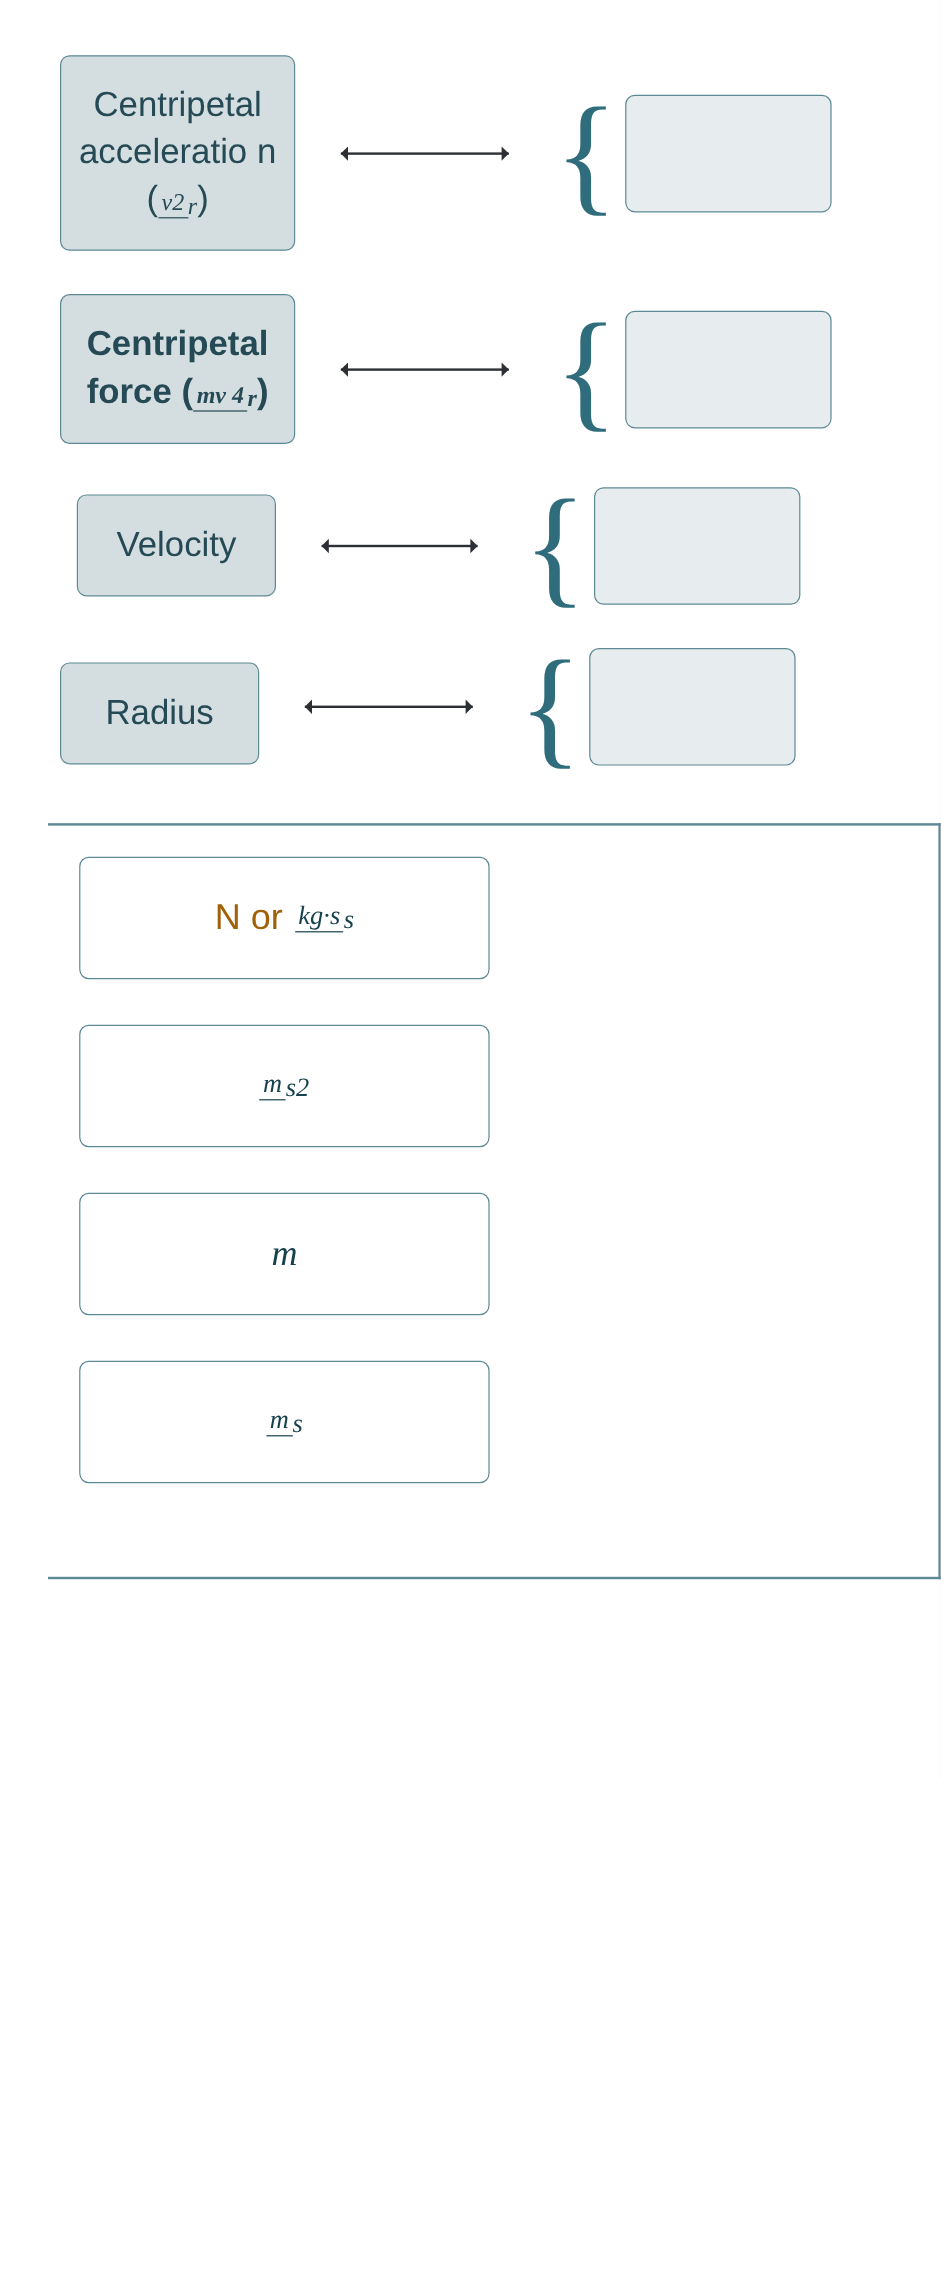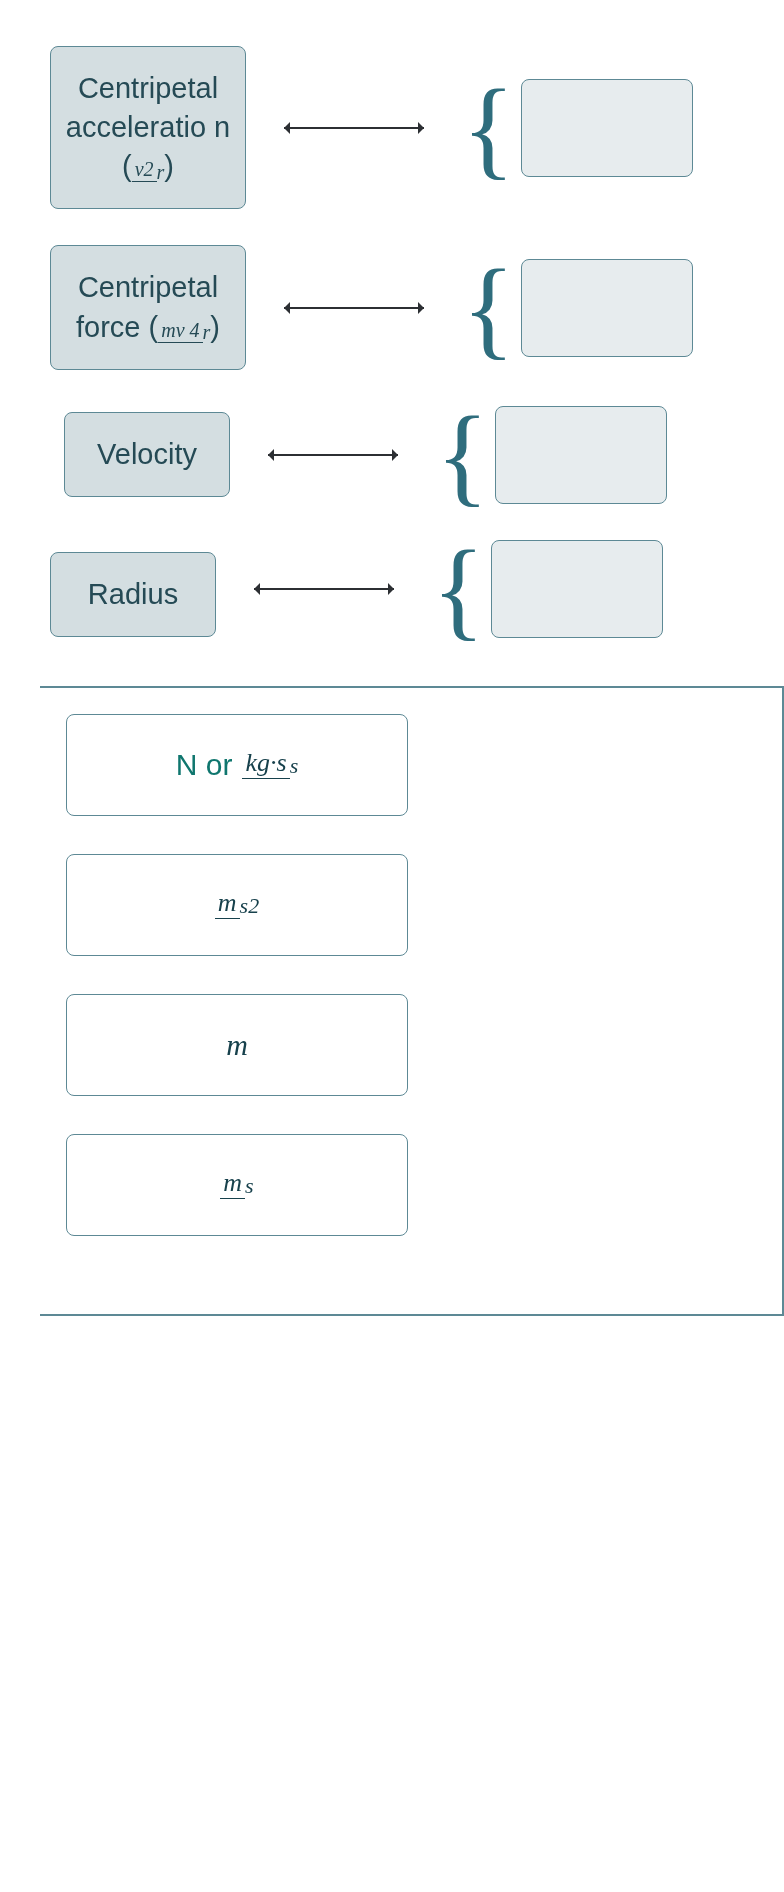--- a/index.html
+++ b/index.html
@@ -36,25 +36,25 @@
     border:2px solid var(--border);border-left:none;
     margin:30px 0 0 40px;padding:26px 26px 40px 26px;
   }
   .answer{
     background:#fff;border:1.5px solid var(--border);border-radius:8px;
     width:340px;height:100px;margin-bottom:38px;
     display:flex;align-items:center;justify-content:center;
     font-size:30px;color:#17414c;font-family:"Times New Roman",serif;
   }
   .frac{display:inline-flex;flex-direction:row;align-items:center;font-style:italic;font-family:"Times New Roman",serif;line-height:1;}
-  .frac .num{border-bottom:1.5px solid #17414c;padding:0 3px 2px 3px;font-size:26px;}
+  .frac .num{border-bottom:1.5px solid #17414c;padding:0 3px 2px 3px;font-size:22px;}
   .frac .den{padding-top:2px;font-size:22px;}
   .label-box .frac .num,.label-box .frac .den{border-color:var(--text);font-size:20px;}
   .inline-mix{display:inline-flex;align-items:center;gap:10px;font-family:"Segoe UI",Arial,sans-serif;font-style:normal;}
-  .inline-mix .norml{font-style:normal;font-family:"Segoe UI",Arial,sans-serif;font-size:30px;color:#0f766e;}
+  .inline-mix .norml{font-style:normal;font-family:"Segoe UI",Arial,sans-serif;font-size:30px;color:#a16207;}
   .it{font-style:italic;font-family:"Times New Roman",serif;}
 </style>
 </head>
 <body>
 
 <div class="page">
   <div class="content">
 
     <div class="row">
       <div class="label-box wide" id="lbl0" style="width: 170px;">Centripetal acceleratio n (<span class="frac">
@@ -62,21 +62,21 @@
             <span class="den">r</span>
           </span>)</div>
       <div class="arrow" id="ar0" style="width: 140px;"></div>
       <div class="slot-wrap">
         <span class="brace">{</span>
         <div class="slot" id="sl0" style="width: 170px;"></div>
       </div>
     </div>
 
     <div class="row">
-      <div class="label-box wide" id="lbl1" style="width: 170px;">Centripetal force (<span class="frac">
+      <div class="label-box wide" id="lbl1" style="width: 170px; font-weight: bold;">Centripetal force (<span class="frac">
             <span class="num">mv 4</span>
             <span class="den">r</span>
           </span>)</div>
       <div class="arrow" id="ar1" style="width: 140px;"></div>
       <div class="slot-wrap">
         <span class="brace">{</span>
         <div class="slot" id="sl1" style="width: 170px;"></div>
       </div>
     </div>
 

